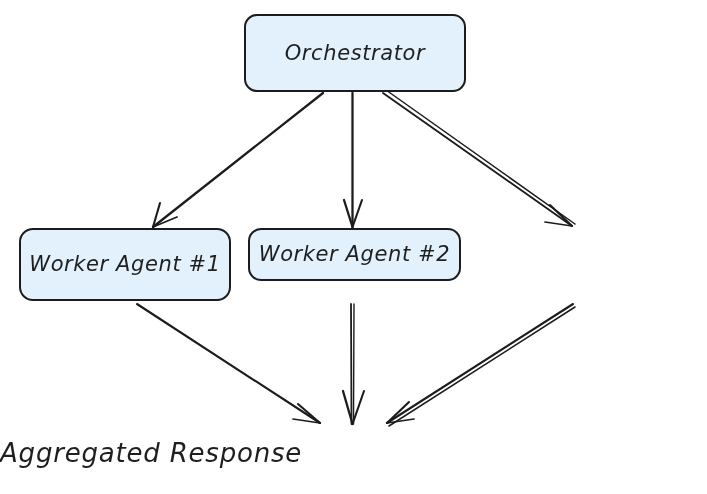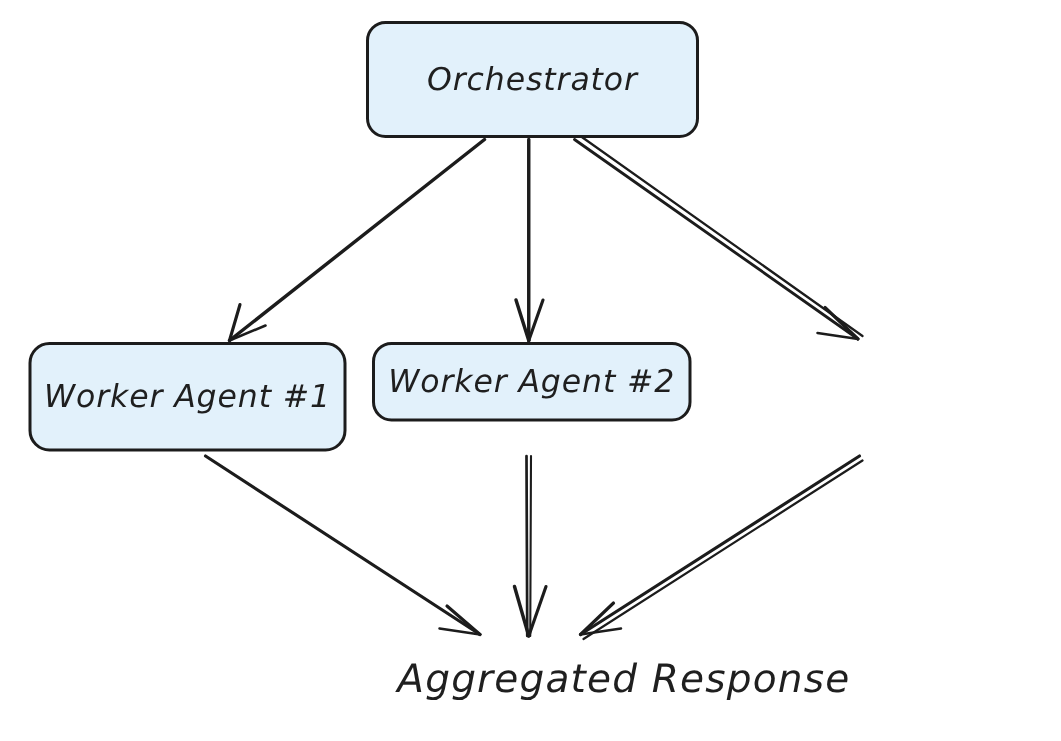--- a/index.html
+++ b/index.html
@@ -70,21 +70,21 @@
     left: 468px;
     top: 228px;
     width: 222px;
     height: 73px;
   }
   #node-aggregated-response {
     position: absolute;
     left: 0px;
     top: 440px;
     width: 567px;
-    text-align: right;
+    text-align: left;
     z-index: 2;
   }
   #aggregated-response-label {
     font-family: "DejaVu Sans", sans-serif;
     font-size: 26px;
     font-style: italic;
     letter-spacing: 0.8px;
     color: #1f1f1f;
     white-space: nowrap;
     line-height: 1;

